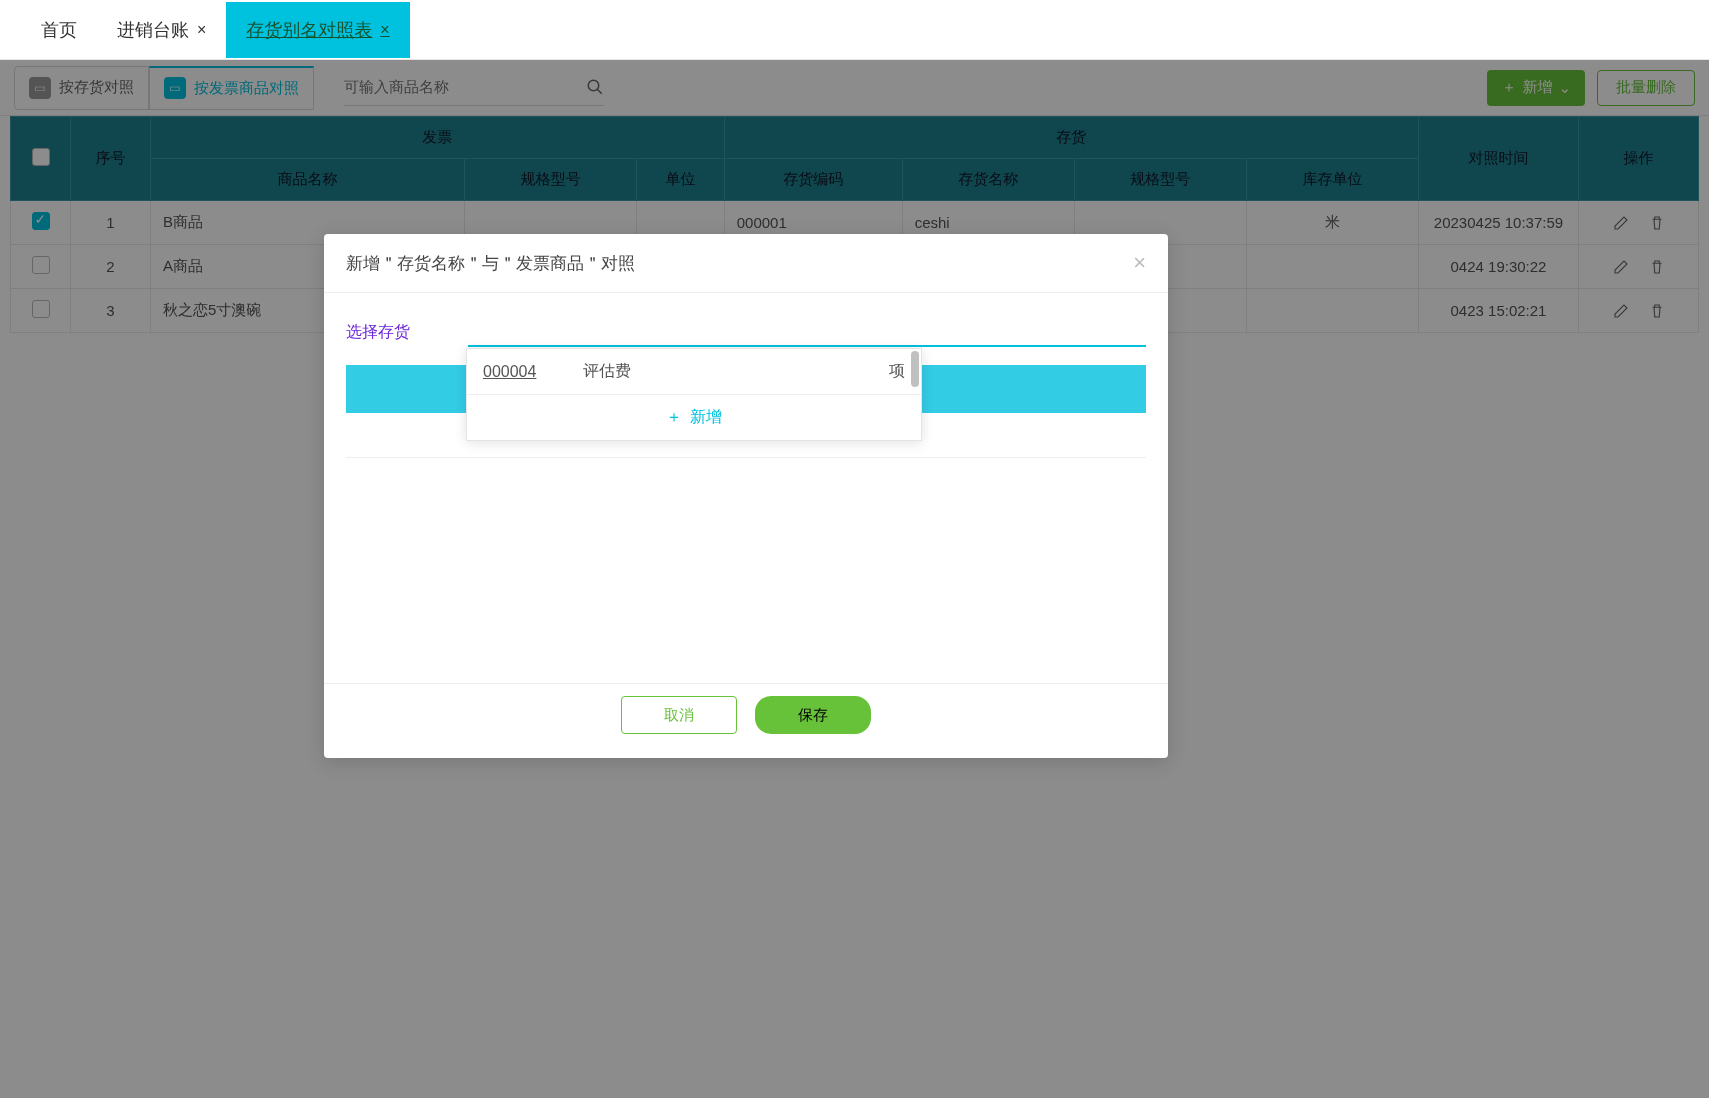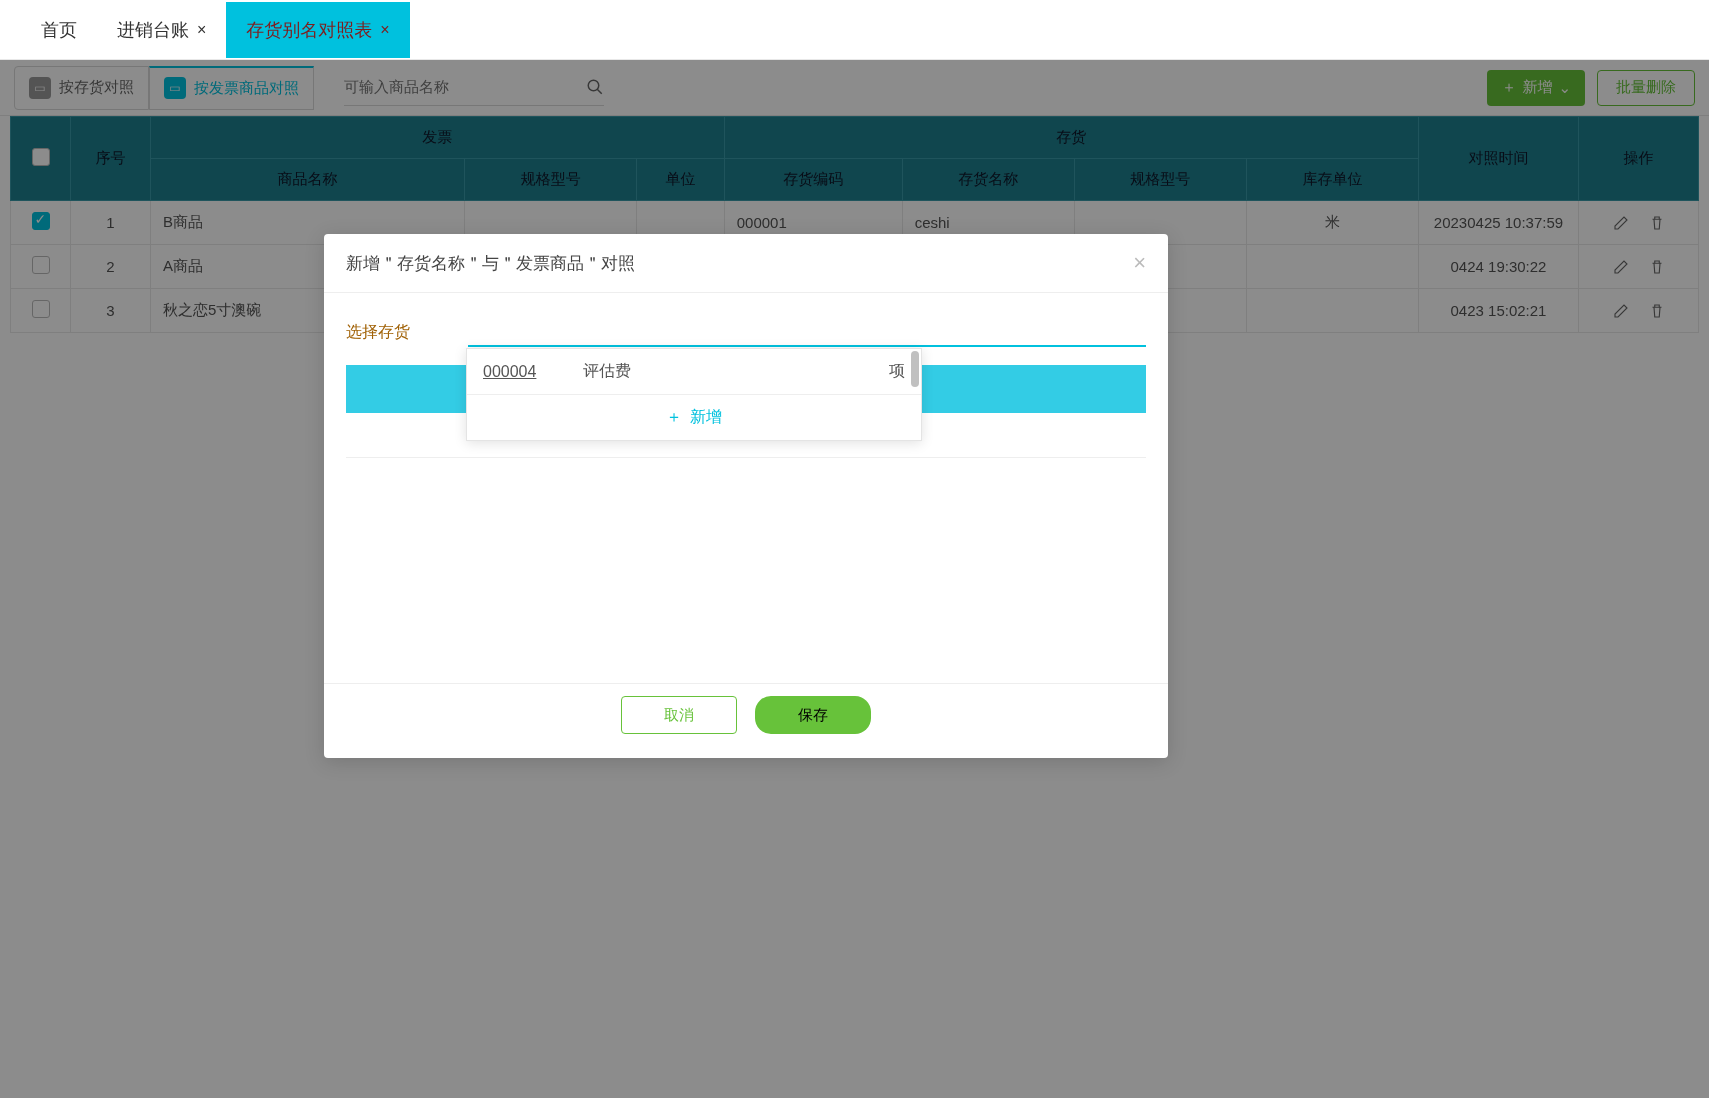--- a/index.html
+++ b/index.html
@@ -1,21 +1,21 @@
 <!DOCTYPE html>
 <html><head>
 <meta charset="utf-8">
 <style>
 * { box-sizing: border-box; margin: 0; padding: 0; }
 body { font-family: "Microsoft YaHei", Arial, sans-serif; font-size: 14px; color: #333; background: #fff; width: 1709px; height: 1098px; overflow: hidden; position: relative; }
 
 
 .top-tabs { display: flex; align-items: center; height: 60px; border-bottom: 1px solid #e8e8e8; background: #fff; padding: 0 21px; }
 .top-tab { padding: 0 20px; height: 56px; display: flex; align-items: center; gap: 8px; font-size: 18px; color: #333; cursor: pointer; }
-.top-tab.active { background: #00c1de; color: #7f1d1d; }
+.top-tab.active { background: #00c1de; color: #14532d; text-decoration: underline; }
 .top-tab .close-x { font-size: 16px; }
 
 
 .toolbar { display: flex; align-items: center; height: 56px; padding: 8px 14px; gap: 0; border-bottom: 1px solid #e8e8e8; }
 .seg-btn { display: flex; align-items: center; gap: 8px; padding: 0 14px; height: 44px; border: 1px solid #d9d9d9; background: #fff; color: #666; cursor: pointer; font-size: 15px; }
 .seg-btn:first-child { border-radius: 4px 0 0 4px; }
 .seg-btn.active { color: #00c1de; border-color: #d9d9d9; border-top: 2px solid #00c1de; }
 .seg-btn.active .seg-icon { background: #00c1de; }
 .seg-icon { width: 22px; height: 22px; border-radius: 4px; display: inline-flex; align-items: center; justify-content: center; background: #999; color: #fff; font-size: 12px; }
 .search-wrap { display: flex; align-items: center; margin-left: 30px; border-bottom: 1px solid #d9d9d9; width: 260px; height: 36px; }
@@ -41,21 +41,21 @@
 
 .overlay { position: absolute; inset: 0; background: rgba(0,0,0,0.45); top: 60px; }
 
 
 .modal { position: absolute; left: 324px; top: 234px; width: 844px; height: 524px; background: #fff; border-radius: 4px; box-shadow: 0 4px 20px rgba(0,0,0,0.15); display: flex; flex-direction: column; }
 .modal-header { display: flex; align-items: center; justify-content: space-between; padding: 16px 22px; border-bottom: 1px solid #eee; }
 .modal-title { font-size: 17px; color: #444; }
 .modal-close { font-size: 22px; color: #bbb; cursor: pointer; }
 .modal-body { flex: 1; padding: 24px 22px 0 22px; position: relative; }
 .form-row { display: flex; align-items: center; gap: 12px; }
-.form-label { font-size: 16px; color: #a16207; width: 110px; }
+.form-label { font-size: 16px; color: #6d28d9; width: 110px; }
 .form-input { flex: 1; border: none; border-bottom: 2px solid #00c1de; height: 30px; outline: none; font-size: 15px; }
 .big-teal-block { margin-top: 18px; height: 48px; background: #33cce5; width: 100%; }
 .divider { border-top: 1px solid #eee; margin-top: 44px; }
 .modal-footer { padding: 12px 0 24px; display: flex; justify-content: center; gap: 18px; border-top: 1px solid #eee; }
 .btn-cancel { width: 116px; height: 38px; border: 1px solid #67c23a; background: #fff; color: #67c23a; border-radius: 4px; font-size: 15px; cursor: pointer; }
 .btn-save { width: 116px; height: 38px; border: none; background: #67c23a; color: #000000; border-radius: 16px; font-size: 15px; cursor: pointer; }
 
 
 .dropdown { position: absolute; left: 466px; top: 348px; width: 456px; background: #fff; border: 1px solid #e4e4e4; box-shadow: 0 2px 12px rgba(0,0,0,0.12); z-index: 10; }
 .dropdown-item { display: flex; align-items: center; padding: 12px 16px; font-size: 16px; color: #555; cursor: pointer; }

